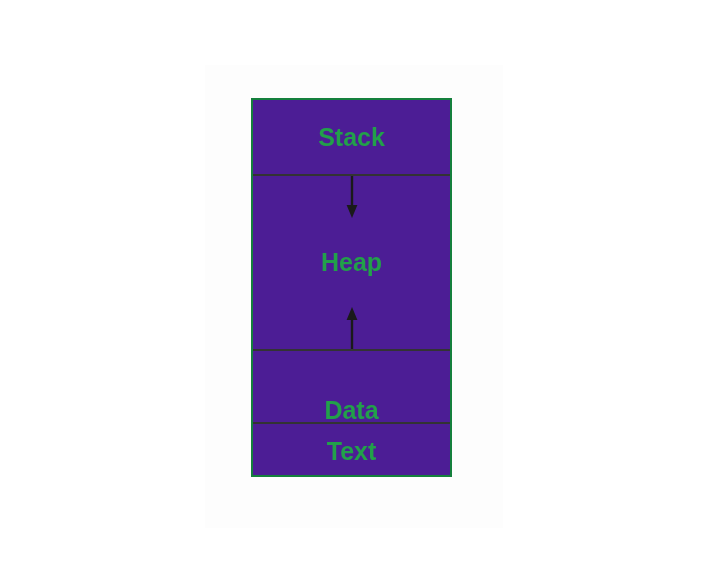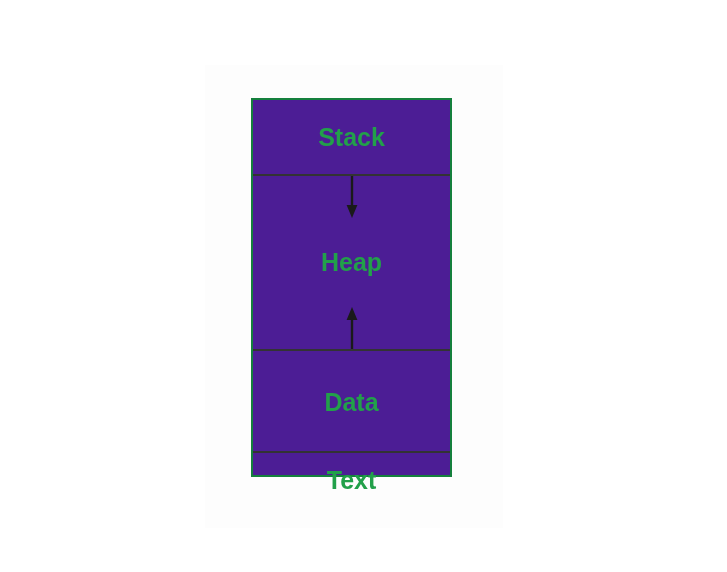--- a/index.html
+++ b/index.html
@@ -47,21 +47,21 @@
     justify-content: center;
     background: transparent;
     flex: none;
   }
   .segment + .segment {
     border-top: 2px solid #333333;
   }
 
   #segment-stack { height: 74px; }
   #segment-heap  { height: 175px; text-align: center; }
-  #segment-data  { height: 102px; }
+  #segment-data  { height: 73px; align-items: flex-end; }
   #segment-text  { height: 57px; }
 
   .segment-label {
     font-size: 25px;
     font-weight: bold;
     color: #22a04a;
     letter-spacing: 0px;
     line-height: 1;
     user-select: none;
     white-space: nowrap;

